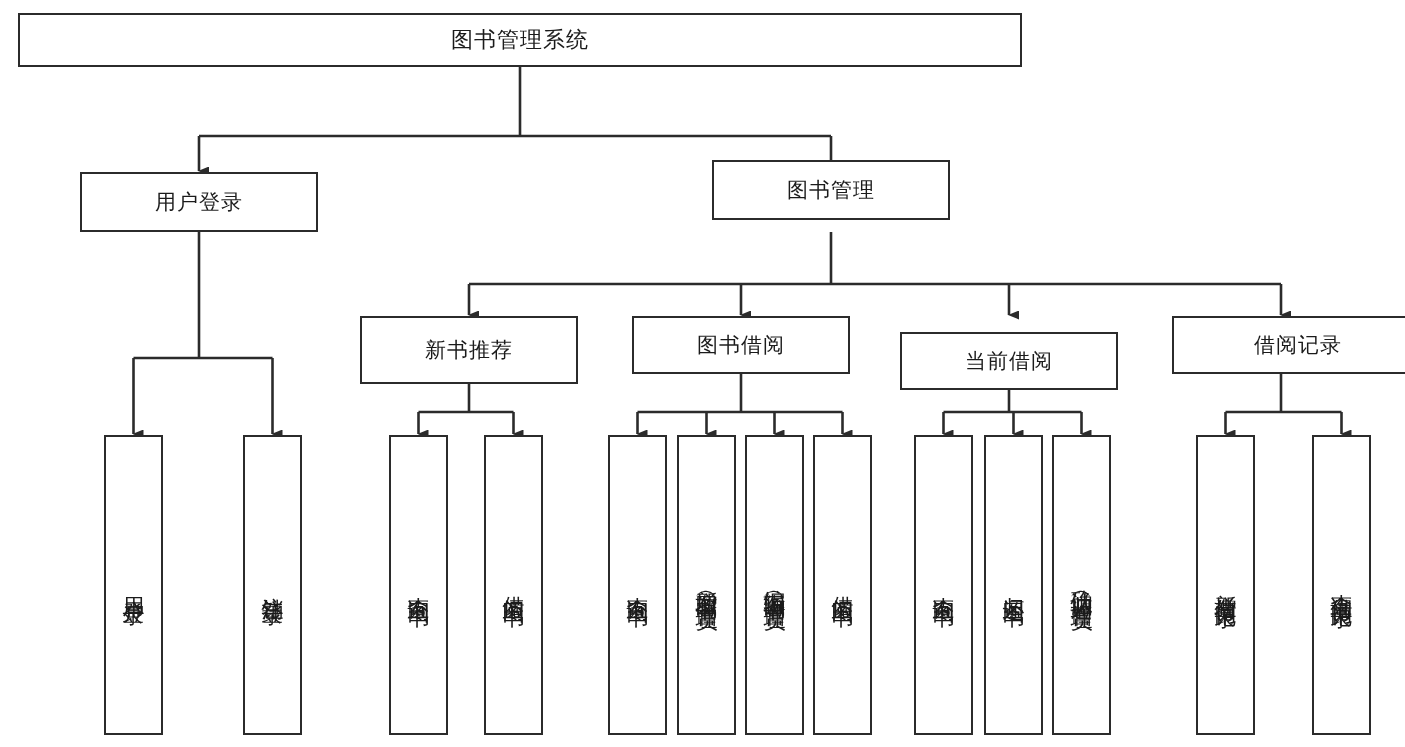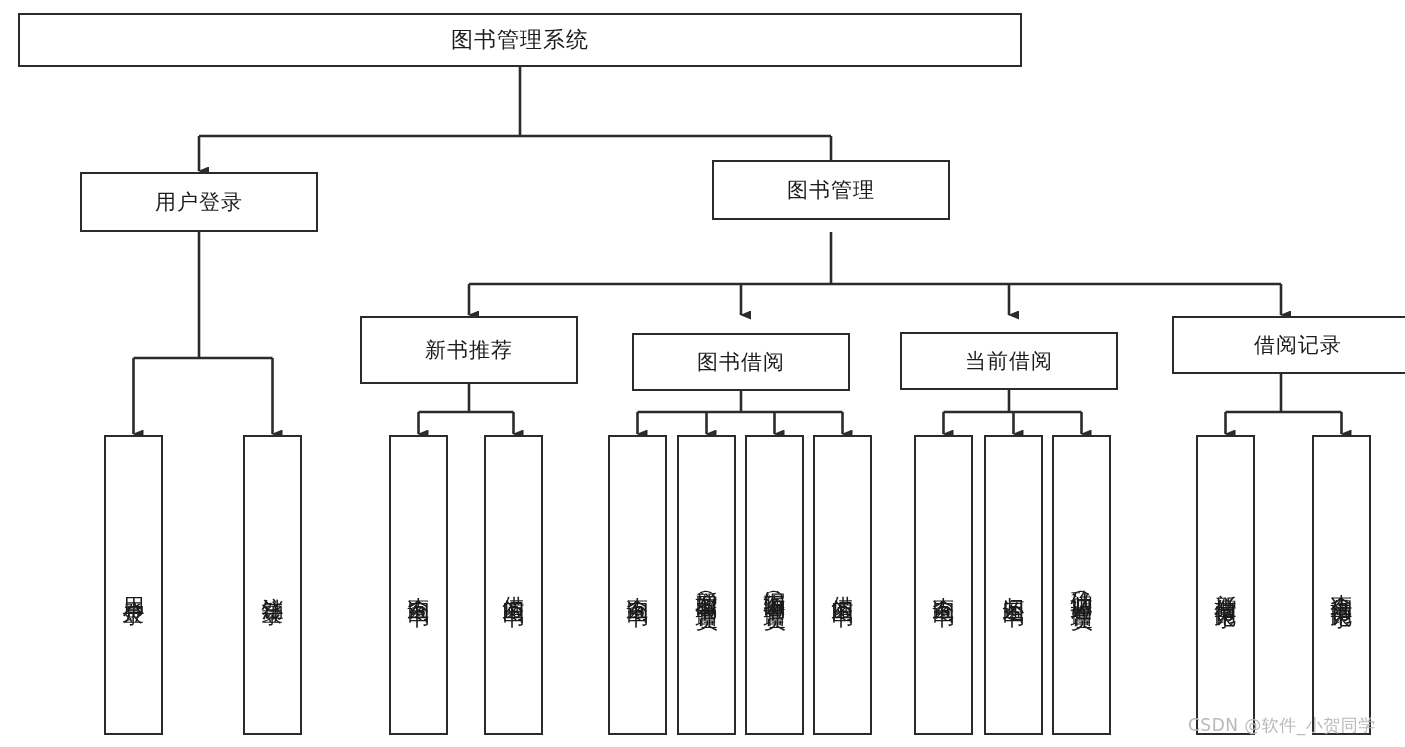--- a/index.html
+++ b/index.html
@@ -127,21 +127,21 @@
       </div>
       <div class="node horiz" style="left: 80px; top: 172px; width: 238px; height: 60px;">
         <span class="node-label">用户登录</span>
       </div>
       <div class="node horiz" style="left: 712px; top: 160px; width: 238px; height: 60px;">
         <span class="node-label">图书管理</span>
       </div>
       <div class="node horiz" style="left: 360px; top: 316px; width: 218px; height: 68px;">
         <span class="node-label">新书推荐</span>
       </div>
-      <div class="node horiz" style="left: 632px; top: 333px; width: 218px; height: 58px;">
+      <div class="node horiz" style="left: 632px; top: 316px; width: 218px; height: 58px;">
         <span class="node-label">图书借阅</span>
       </div>
       <div class="node horiz" style="left: 900px; top: 332px; width: 218px; height: 58px;">
         <span class="node-label">当前借阅</span>
       </div>
       <div class="node horiz" style="left: 1172px; top: 316px; width: 252px; height: 58px;">
         <span class="node-label">借阅记录</span>
       </div>
       <div class="node vert" style="left: 104px; top: 435px; width: 59px; height: 300px;">
         <span class="node-label">用户登录</span>
@@ -177,15 +177,14 @@
         <span class="node-label">确认归还（管理员）</span>
       </div>
       <div class="node vert" style="left: 1196px; top: 435px; width: 59px; height: 300px;">
         <span class="node-label">新增借阅记录</span>
       </div>
       <div class="node vert" style="left: 1312px; top: 435px; width: 59px; height: 300px;">
         <span class="node-label">查询借阅记录</span>
       </div>
     </div>
 
-  <div class="watermark" style="left:1188px; top:714px;">CSDN @软件_小贺同学</div>
 
 </div>
 
 </body></html>

